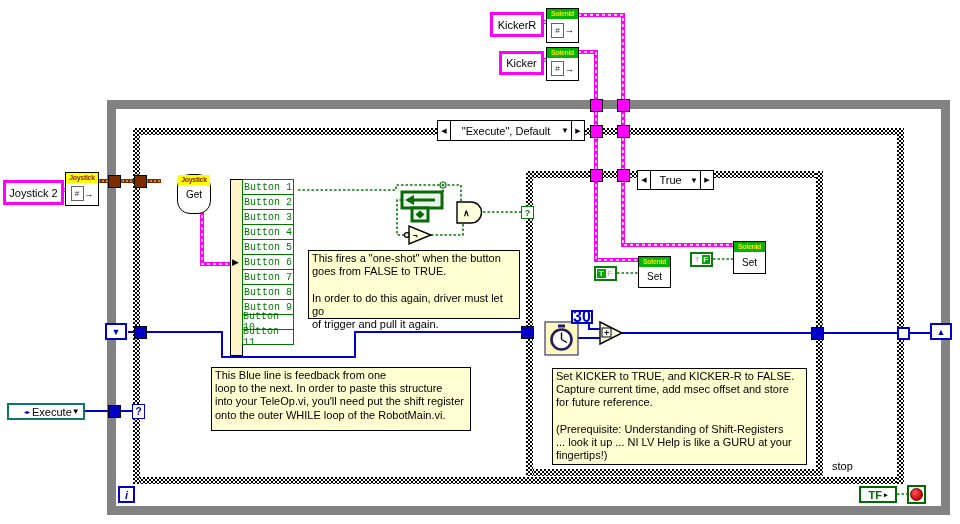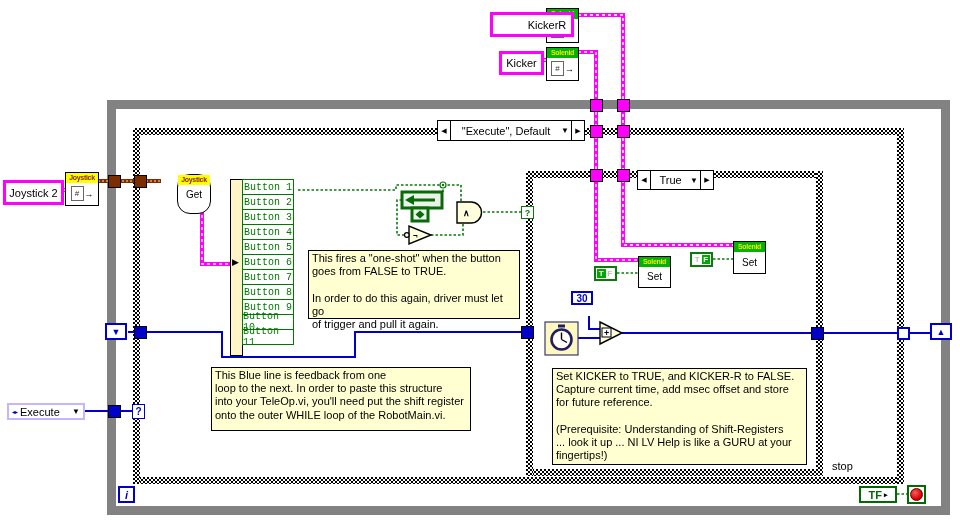--- a/index.html
+++ b/index.html
@@ -42,22 +42,22 @@
          justify-content:center;font-family:Liberation Mono, monospace;}
   .u-row:first-child{margin-top:0;}
   .bconst{border:2px solid #0A7A0A;background:#fff;display:flex;z-index:10;box-sizing:border-box;padding:1px;}
   .bcell{flex:1;display:flex;align-items:center;justify-content:center;font-size:8px;font-weight:bold;}
   .bcell.on{background:#00A800;color:#fff;}
   .bcell.off{color:#BDBDBD;}
   .term-blue{background:#fff;border:2px solid #0000C8;color:#0000C8;display:flex;align-items:center;
              justify-content:center;font-weight:bold;z-index:12;box-sizing:border-box;}
   .qbox{background:#fff;display:flex;align-items:center;justify-content:center;font-weight:bold;
         z-index:12;box-sizing:border-box;}
-  .enum{background:#fff;border:2px solid #c4b5fd;display:flex;align-items:center;z-index:12;
-        box-sizing:border-box;padding:0 3px;font-size:11px;}
+  .enum{background:#fff;border:2px solid #0f766e;display:flex;align-items:center;z-index:12;
+        box-sizing:border-box;padding:0 15px;font-size:11px;}
   .tf{background:#fff;border:2px solid #006B00;color:#006B00;display:flex;align-items:center;
       justify-content:center;font-weight:bold;font-size:11px;z-index:12;box-sizing:border-box;}
   .stopbtn{background:#fff;border:2px solid #006B00;display:flex;align-items:center;justify-content:center;
            z-index:12;box-sizing:border-box;}
   .stopbtn .dot{width:11px;height:11px;border-radius:50%;background:radial-gradient(circle at 38% 35%,#FF5A5A,#D40000 65%);
                 border:1px solid #5E0000;}
   svg.wires{position:absolute;left:0;top:0;z-index:6;}
   .pw{fill:none;stroke:#FF00FF;stroke-width:4;}
   .pwd{fill:none;stroke:#fff;stroke-width:1.4;stroke-dasharray:3 3;}
   .brw{fill:none;stroke:#7B2D00;stroke-width:4;}
@@ -184,21 +184,21 @@
 
     <g>
       <rect x="545" y="322" width="33" height="33" fill="#FFF7C0" stroke="#3A3A6E" stroke-width="1.2"></rect>
       <rect x="558" y="324.5" width="7" height="3" fill="#20205E"></rect>
       <circle cx="561.5" cy="339.5" r="10" fill="#fff" stroke="#20205E" stroke-width="2.6"></circle>
       <line x1="561.5" y1="339.5" x2="561.5" y2="332.5" stroke="#000" stroke-width="1.4"></line>
       <line x1="561.5" y1="339.5" x2="567" y2="342.5" stroke="#000" stroke-width="1.4"></line>
     </g>
   </svg>
 
-  <div class="abs plabel" style="left:490px;top:12px;width:48px;height:19px;padding-left:30px;">
+  <div class="abs plabel" style="left:490px;top:12px;width:48px;height:19px;">
     <span>KickerR</span>
   </div>
   <div class="abs block" style="left:546px;top:8px;width:33px;height:35px;">
     <span class="hdr green">Solenid</span>
     <span class="body" style="height:22px;gap:1px;">
       <span class="refpage">#</span>
       <span style="font-size:9px;">→</span>
     </span>
   </div>
   <div class="abs plabel" style="left:499px;top:51px;width:39px;height:18px;justify-content:center;">
@@ -288,21 +288,21 @@
     <span class="bcell on">F</span>
   </div>
   <div class="abs block" style="left:638px;top:256px;width:33px;height:32px;">
     <span class="hdr green">Solenid</span>
     <span class="body" style="height:19px;">Set</span>
   </div>
   <div class="abs block" style="left:733px;top:241px;width:33px;height:33px;">
     <span class="hdr green">Solenid</span>
     <span class="body" style="height:20px;">Set</span>
   </div>
-  <div class="abs term-blue" style="left:571px;top:291px;width:22px;height:14px;font-size:10px;">30</div>
+  <div class="abs term-blue" style="left:571px;top:310px;width:22px;height:14px;font-size:16px;">30</div>
 
   <div class="abs enum" style="left:7px;top:403px;width:78px;height:17px;">
     <span style="color:#0000C8;font-size:6px;margin-right:2px;">◂▸</span>
     <span style="flex:1;">Execute</span>
     <span style="font-size:8px;">▼</span>
   </div>
   <div class="abs qbox" style="left:132px;top:404px;width:13px;height:15px;border:1px solid #0000C8;color:#0000C8;font-size:10px;">?</div>
 
   <div class="abs term-blue" style="left:118px;top:486px;width:17px;height:17px;font-size:11px;font-style:italic;">i</div>
   <div class="abs" style="left:832px;top:460px;font-size:11px;z-index:12;">stop</div>

